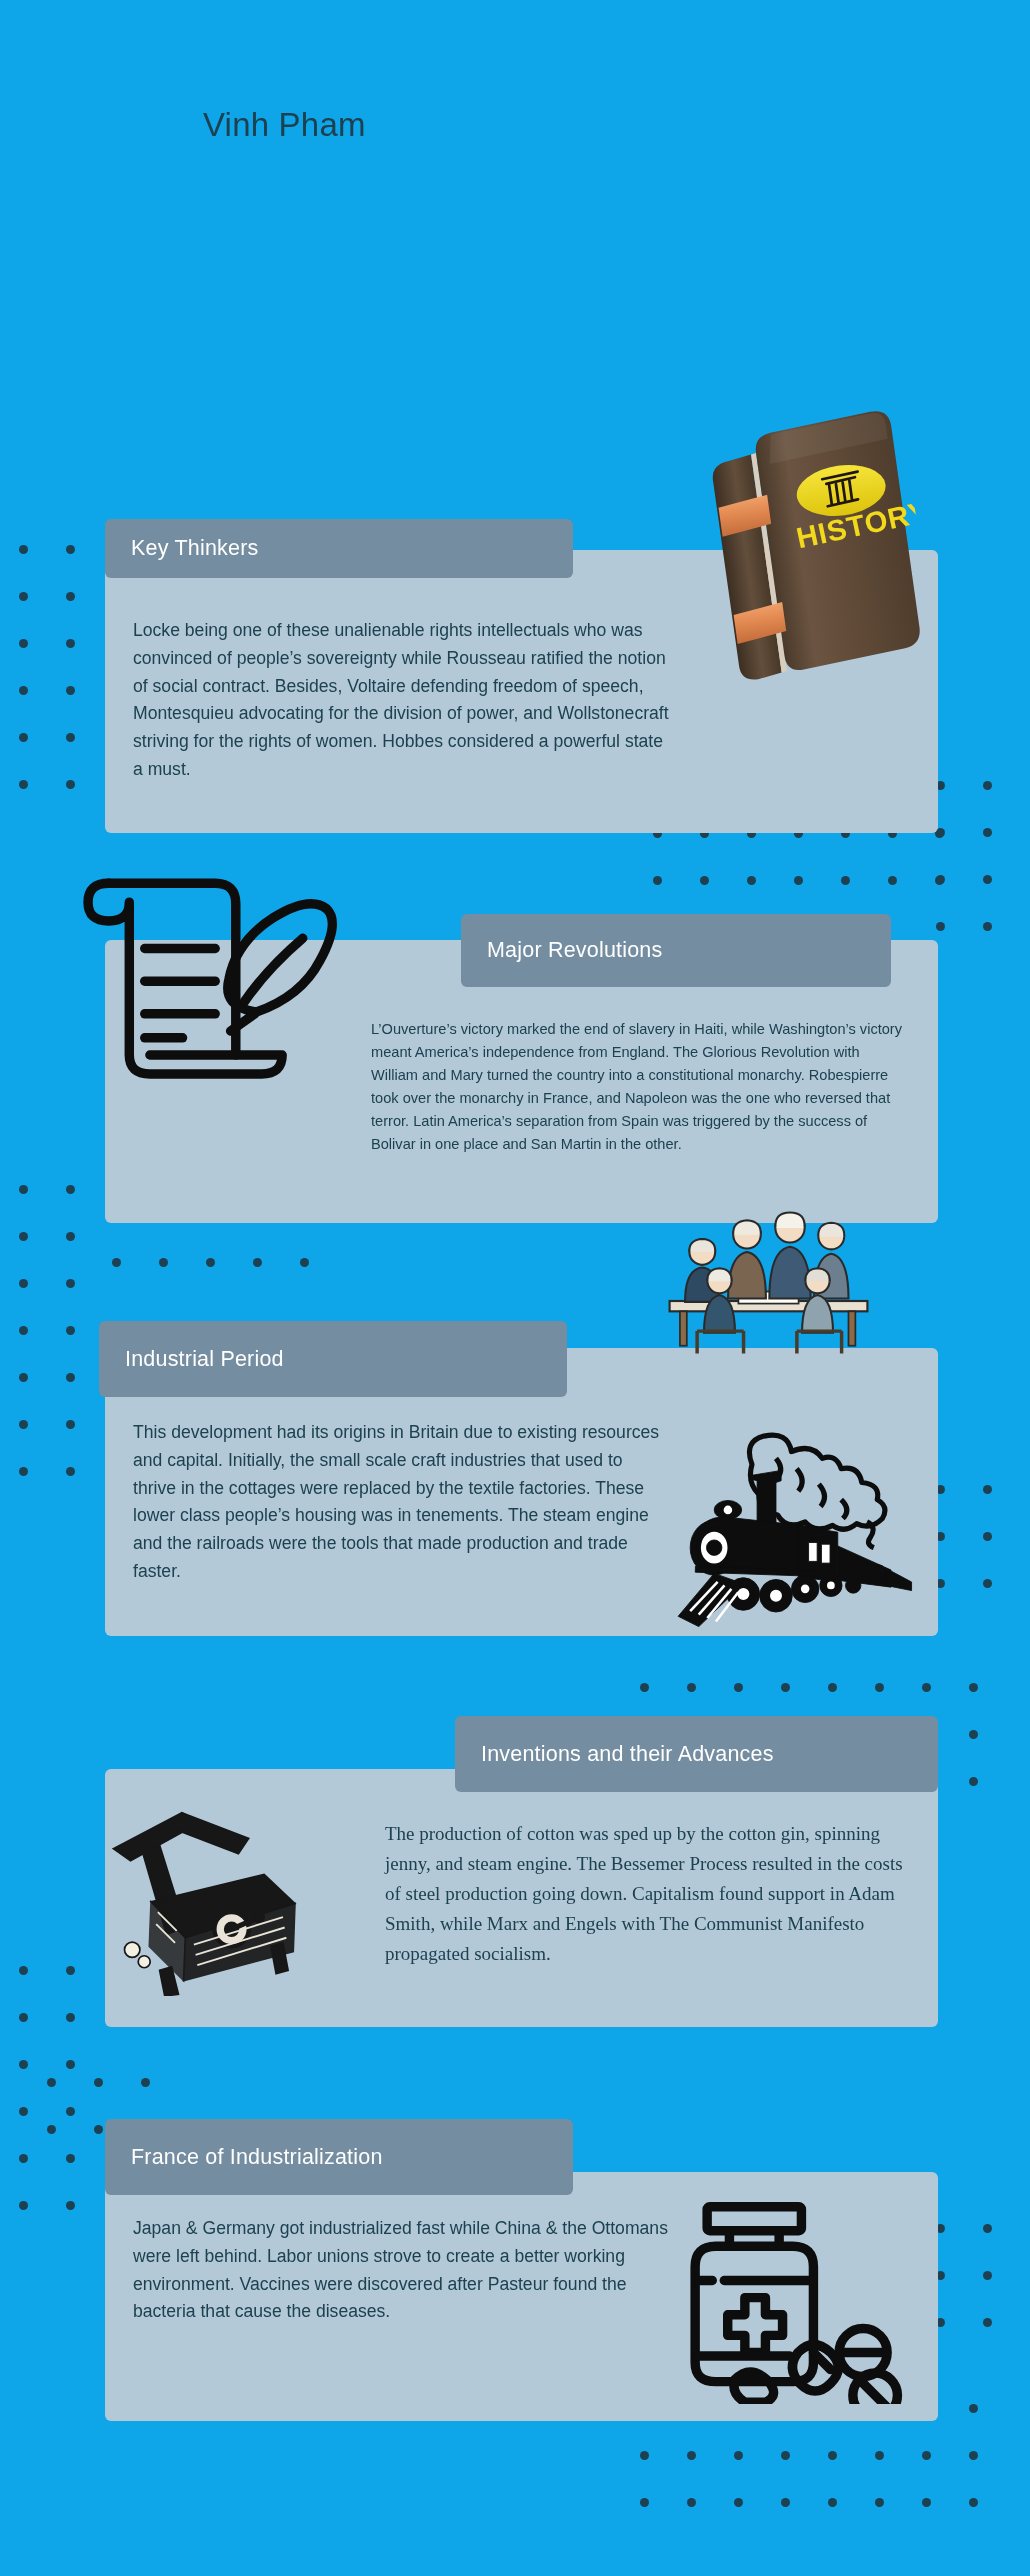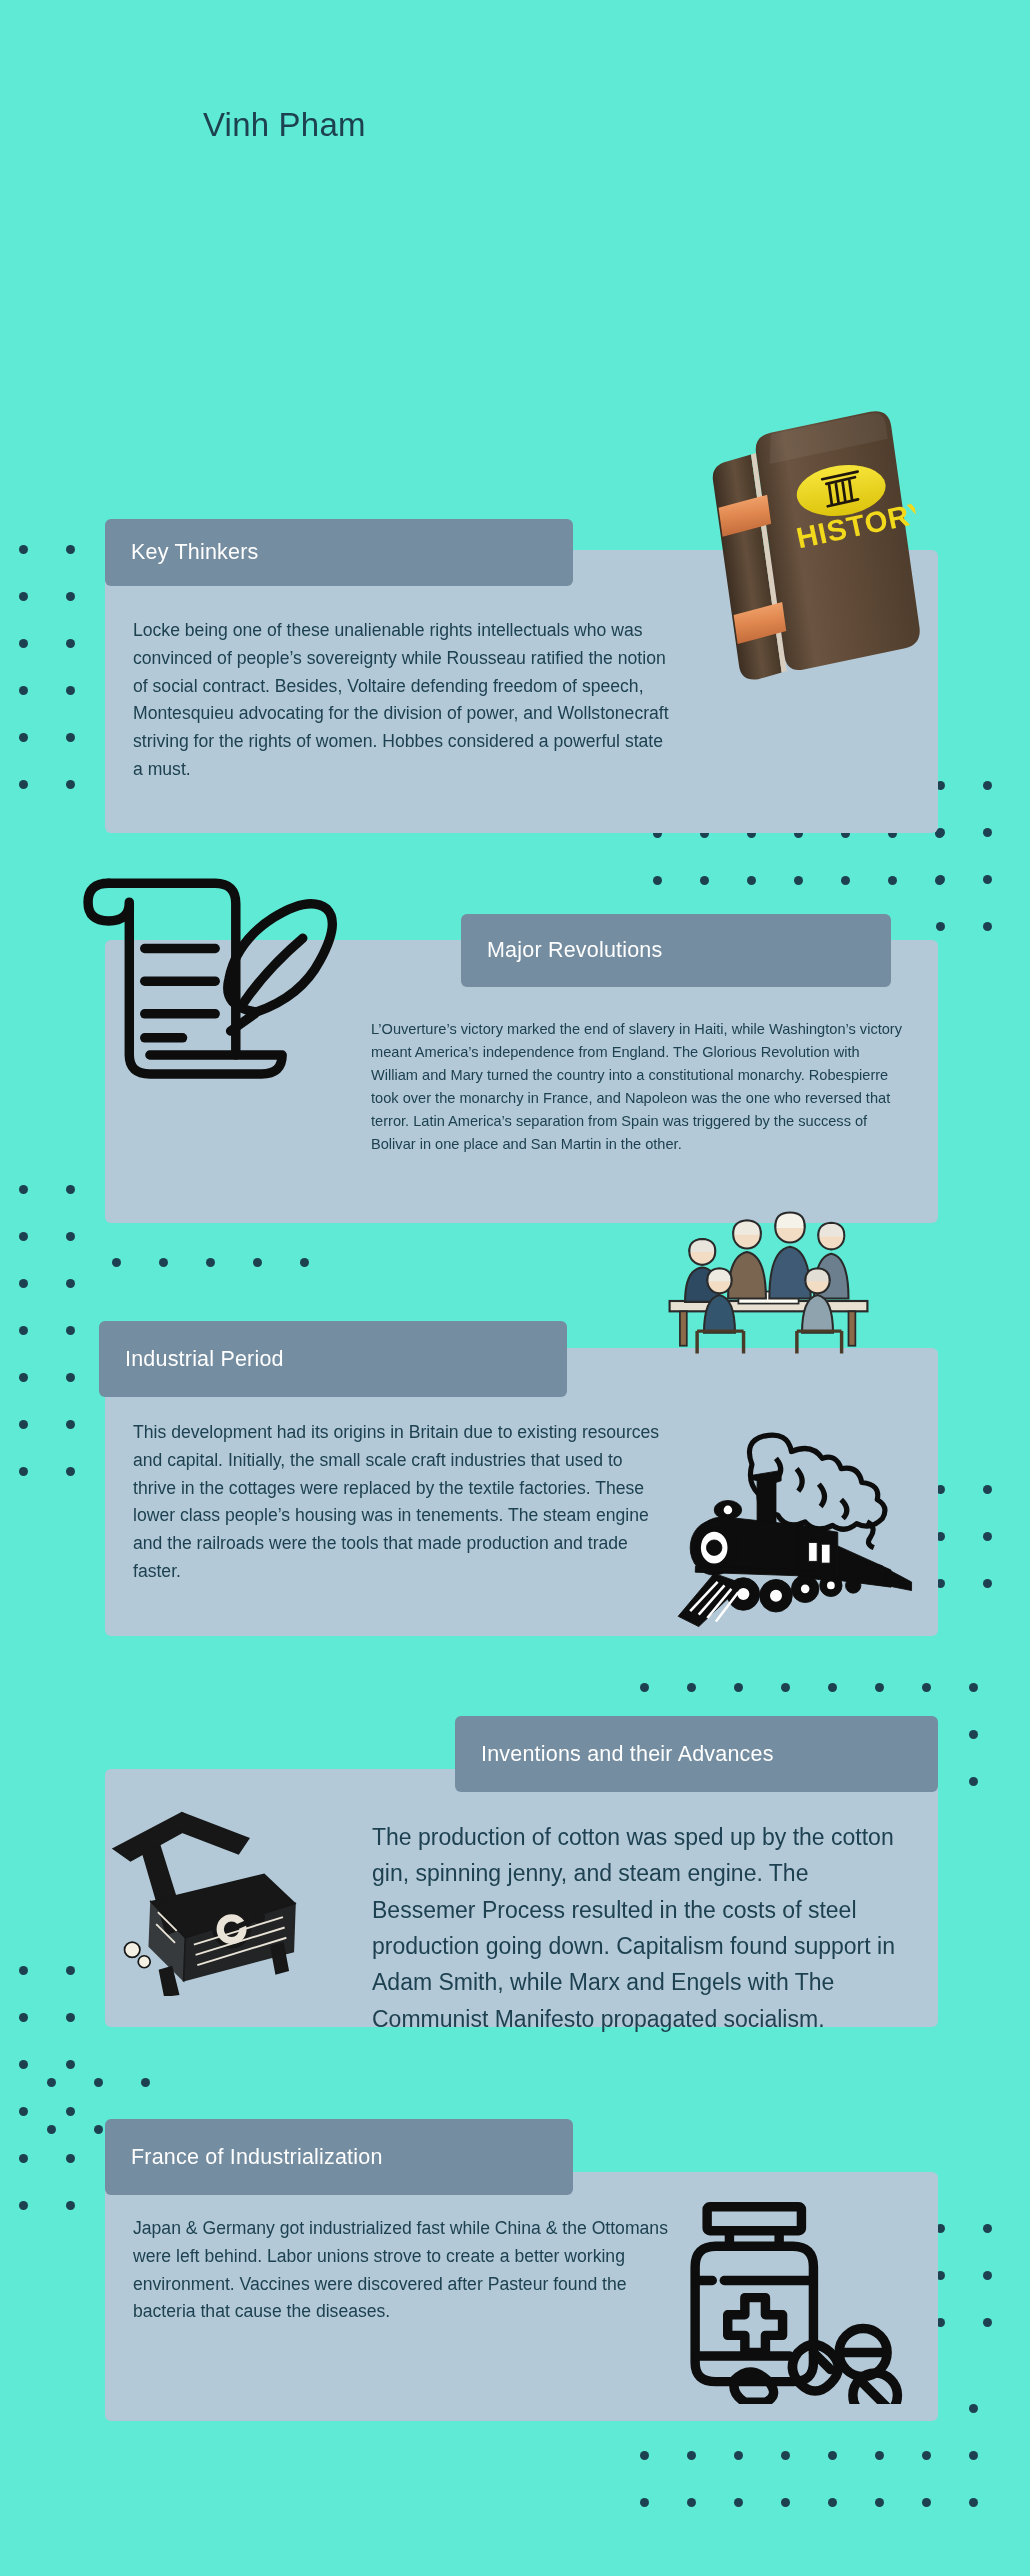--- a/index.html
+++ b/index.html
@@ -10,21 +10,21 @@
     background: #fbfaf3;
     font-family: "Liberation Sans", sans-serif;
     position: relative;
     overflow: hidden;
   }
 
   .page {
     position: relative;
     width: 1030px;
     height: 2576px;
-    background: #5eead4;
+    background: #0ea5e9;
   }
 
   
   .dots {
     position: absolute;
     display: grid;
     gap: 0;
     z-index: 0;
   }
   .dot {
@@ -326,21 +326,21 @@
           <line x1="150" y1="108" x2="186" y2="105"></line>
         </g>
 
         <text x="110" y="152" transform="rotate(-4 110 152)" font-family="Liberation Sans, sans-serif" font-size="34" font-weight="700" fill="#f2d91c" letter-spacing="1">HISTORY</text>
       </svg>
     </div>
   </div>
 
   <div class="card">
     <div class="card-body" style="left:105px; top:550px; width:833px; height:283px;"></div>
-    <div class="card-header" style="left:105px; top:519px; width:468px; height:67px;">
+    <div class="card-header" style="left:105px; top:519px; width:468px; height:59px;">
       <span>Key Thinkers</span>
     </div>
     <div class="card-text" style="left:133px; top:617px; width:541px; font-size:17.6px;">Locke being one of these unalienable rights intellectuals who was convinced of people’s sovereignty while Rousseau ratified the notion of social contract. Besides, Voltaire defending freedom of speech, Montesquieu advocating for the division of power, and Wollstonecraft striving for the rights of women. Hobbes considered a powerful state a must.</div>
   </div>
 
   <div class="ill" style="left:52px; top:859px; width:292px; height:228px;">
     <svg width="292" height="228" viewBox="0 0 340 265" class="lineart">
       <g fill="none" stroke="#0d0d0d" stroke-width="11" stroke-linecap="round" stroke-linejoin="round">
 
         <path d="M66 28 L190 28 Q214 28 214 52 L214 228"></path>
@@ -472,21 +472,21 @@
         </g>
       </g>
     </svg>
   </div>
 
   <div class="card">
     <div class="card-body" style="left:105px; top:1769px; width:833px; height:258px;"></div>
     <div class="card-header" style="left:455px; top:1716px; width:483px; height:76px;">
       <span>Inventions and their Advances</span>
     </div>
-    <div class="card-text" style="left:372px; top:1819px; width:537px; font-size:23px;">The production of cotton was sped up by the cotton gin, spinning jenny, and steam engine. The Bessemer Process resulted in the costs of steel production going down. Capitalism found support in Adam Smith, while Marx and Engels with The Communist Manifesto propagated socialism.</div>
+    <div class="card-text" style="left:385px; top:1819px; width:537px; font-size:19px;font-family:Liberation Serif, serif;">The production of cotton was sped up by the cotton gin, spinning jenny, and steam engine. The Bessemer Process resulted in the costs of steel production going down. Capitalism found support in Adam Smith, while Marx and Engels with The Communist Manifesto propagated socialism.</div>
   </div>
 
   <div class="ill" style="left:103px; top:1799px; width:240px; height:197px;">
     <svg width="240" height="197" viewBox="0 0 280 230" class="lineart">
       <g fill="#171717" stroke="#171717" stroke-width="2">
 
         <path d="M12 58 L92 16 L112 28 L32 72 Z"></path>
         <path d="M92 16 L170 46 L158 64 L80 34 Z"></path>
 
         <path d="M46 62 L66 54 L96 150 L74 158 Z"></path>

